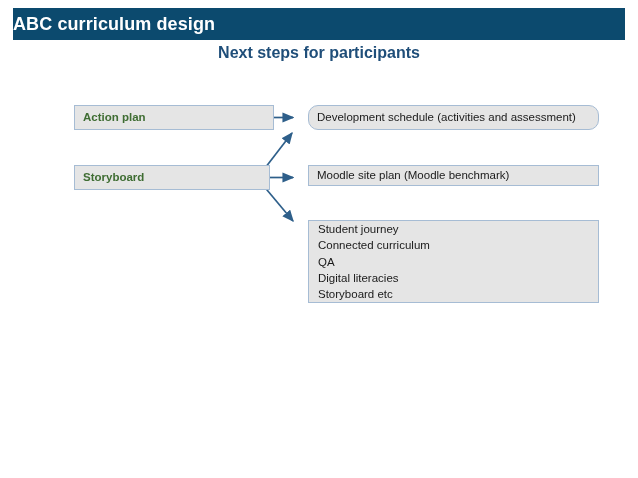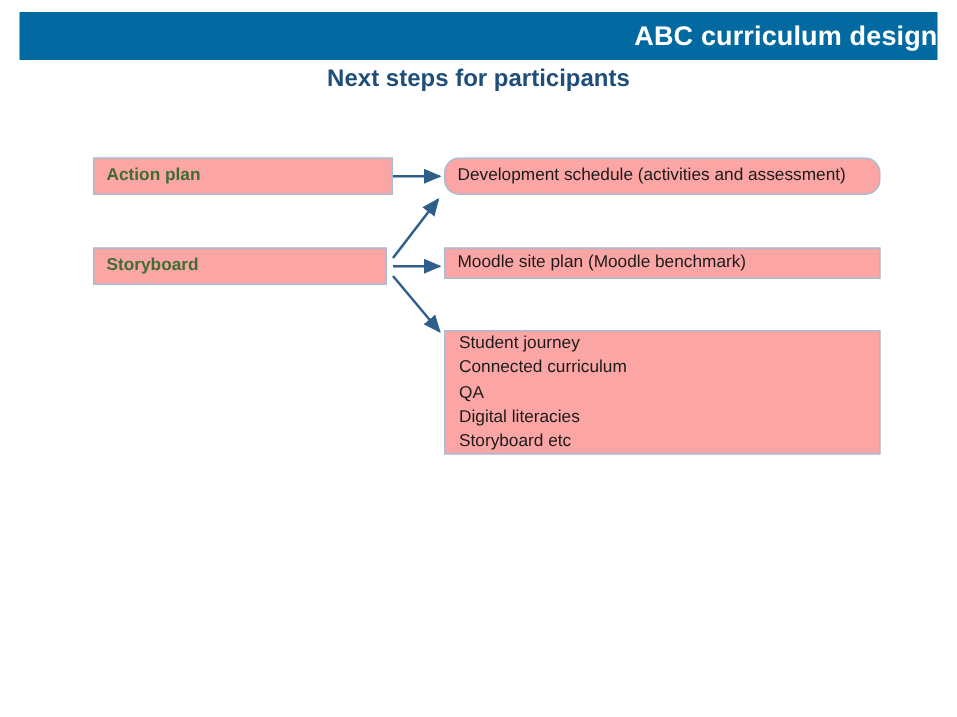--- a/index.html
+++ b/index.html
@@ -20,24 +20,24 @@
     overflow: hidden;
   }
 
   
   .title-banner {
     position: absolute;
     left: 13px;
     top: 8px;
     width: 612px;
     height: 32px;
-    background: #0369a1;
+    background: #0c4a6e;
     display: flex;
     align-items: center;
-    justify-content: flex-end;
+    justify-content: flex-start;
   }
   .title-banner .title-text {
     color: #ffffff;
     font-size: 18px;
     font-weight: bold;
     letter-spacing: 0.1px;
     line-height: 1;
   }
 
   
@@ -51,27 +51,28 @@
     font-size: 16px;
     font-weight: bold;
     line-height: 1.1;
   }
 
   
   .node-box {
     position: absolute;
     box-sizing: border-box;
     border: 1px solid #a6bcd4;
-    background: #fca5a5;
+    background: #e5e5e5;
     font-size: 11.5px;
     color: #1a1a1a;
     padding: 4px 8px;
     line-height: 1.0;
     display: flex;
     align-items: center;
+    margin-left: 12px;
   }
   .node-box.green-label {
     color: #3f6d33;
     font-weight: bold;
     font-size: 11.5px;
   }
   .node-box.list-box {
     align-items: flex-start;
     padding: 0 9px;
     line-height: 1.42;

